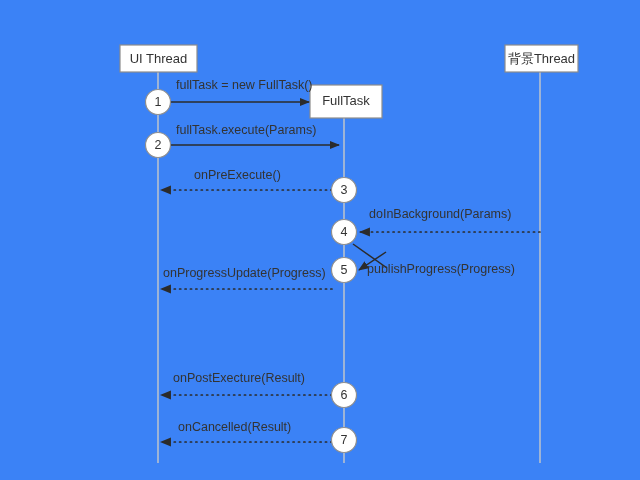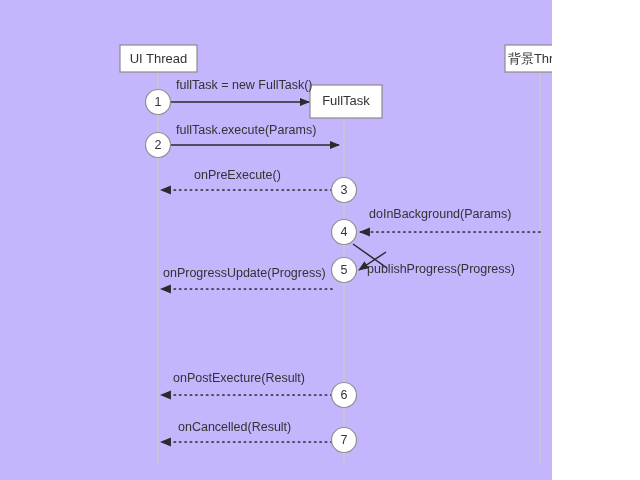--- a/index.html
+++ b/index.html
@@ -6,23 +6,23 @@
   html, body {
     margin: 0;
     padding: 0;
     background: #ffffff;
   }
   body {
     font-family: "Liberation Sans", "DejaVu Sans", sans-serif;
   }
   #canvas {
     position: relative;
-    width: 552px;
+    width: 640px;
     height: 480px;
-    background: #c4b5fd;
+    background: #3b82f6;
     overflow: hidden;
   }
   #canvas svg {
     position: absolute;
     left: 0;
     top: 0;
     width: 640px;
     height: 480px;
   }
   .lifeline {

